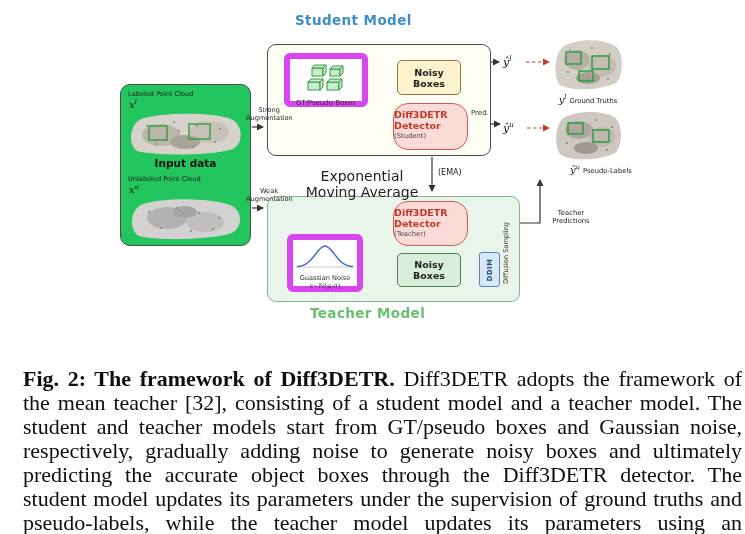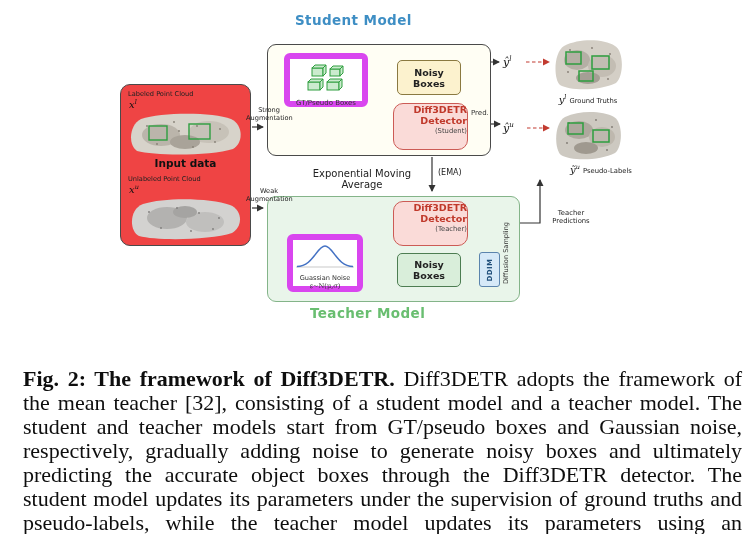--- a/index.html
+++ b/index.html
@@ -24,40 +24,40 @@
   #gauss-box{left:287px;top:234px;width:76px;height:58px;padding-top:2px;}
   #gauss-box .lbl{font-size:6.6px;color:#333;line-height:8px;}
   #gauss-box .formula{font-size:6.6px;color:#333;font-family:"DejaVu Serif",serif;line-height:8px;}
 
   .noisy{position:absolute;border-radius:5px;font-weight:bold;font-size:9.5px;line-height:11px;
        display:flex;align-items:center;justify-content:center;text-align:center;color:#222;box-sizing:border-box;}
   .noisy .wrap{display:inline-block;width:40px;}
   #noisy-student{left:397px;top:60px;width:64px;height:35px;background:#FCF2CE;border:1.3px solid #8a7940;}
   #noisy-teacher{left:397px;top:253px;width:64px;height:34px;background:#D9EEDA;border:1.3px solid #4d7d52;}
 
-  .detector{position:absolute;background:#FADBD8;border:1.4px solid #CC5B55;border-radius:10px;
-       text-align:right;box-sizing:border-box;}
+  .detector{position:absolute;background:#FADBD8;border:1.4px solid #CC5B55;border-radius:15px;
+       text-align:left;padding-top:5px;box-sizing:border-box;}
   #detector-student{left:393px;top:103px;width:75px;height:47px;}
   #detector-teacher{left:393px;top:201px;width:75px;height:45px;}
   .detector .dl{font-size:9.5px;line-height:11px;font-weight:bold;color:#C0392B;}
   .detector .variant{font-size:6.8px;color:#444;margin-top:1px;}
 
-  #input-box{position:absolute;left:120px;top:84px;width:131px;height:162px;background:#ef4444;
+  #input-box{position:absolute;left:120px;top:84px;width:131px;height:162px;background:#22c55e;
        border:1.6px solid #4a4a4a;border-radius:10px;box-sizing:border-box;}
   .pc-label{position:absolute;font-size:6.6px;color:#222;}
   #input-title{position:absolute;left:0;top:72px;width:100%;text-align:center;font-weight:bold;font-size:10.5px;color:#111;}
   .mvar{font-family:"DejaVu Serif","Liberation Serif",serif;font-style:italic;text-align:right;}
   .mvar sup{font-size:65%;}
   .input-var{position:absolute;font-size:10px;color:#111;}
 
   .tiny{font-size:6.6px;color:#222;text-align:center;line-height:8px;}
   #strong-aug{position:absolute;left:246px;top:106px;width:46px;}
   #weak-aug{position:absolute;left:246px;top:187px;width:46px;}
   #pred-label{position:absolute;left:471px;top:109px;font-size:7px;color:#333;}
-  #ema-text{position:absolute;left:296px;top:168px;width:132px;font-size:10px;color:#222;text-align:center;}
+  #ema-text{position:absolute;left:296px;top:168px;width:132px;font-size:14px;color:#222;text-align:center;}
   #ema-abbr{position:absolute;left:438px;top:168px;font-size:8px;color:#222;}
 
   #ddim-box{position:absolute;left:479px;top:252px;width:21px;height:35px;background:#D6E9F8;
        border:1px solid #5b84ad;border-radius:3px;display:flex;align-items:center;justify-content:center;box-sizing:border-box;}
   #ddim-box span{transform:rotate(-90deg);font-size:7px;font-weight:bold;color:#1F4E79;letter-spacing:.5px;}
   #diff-sampling{position:absolute;left:467px;top:248px;width:80px;height:10px;transform:rotate(-90deg);
        font-size:6.6px;color:#333;text-align:center;}
 
   .pred-var{position:absolute;font-size:11px;color:#111;}
   #yhat-l{left:503px;top:54px;}

